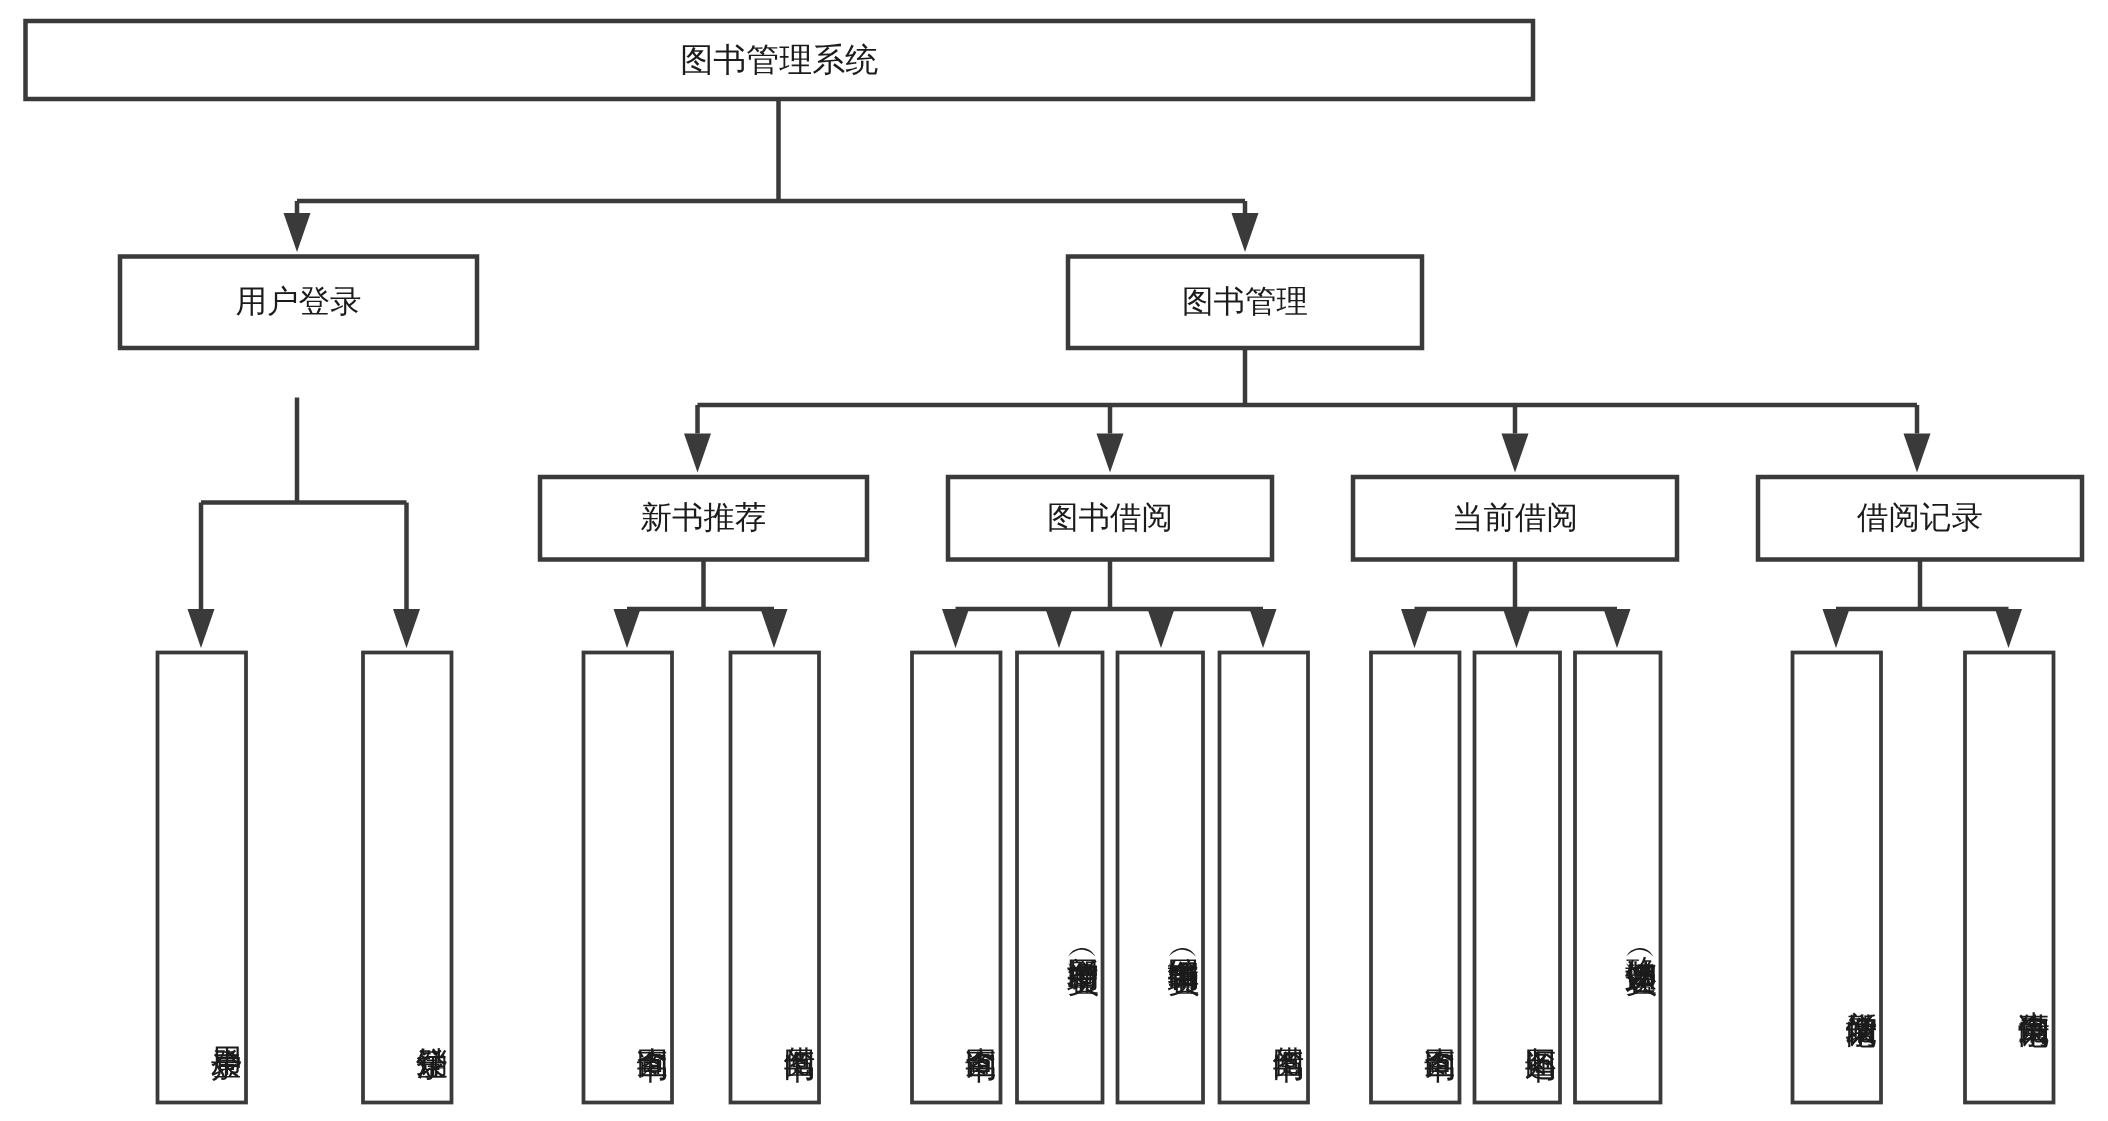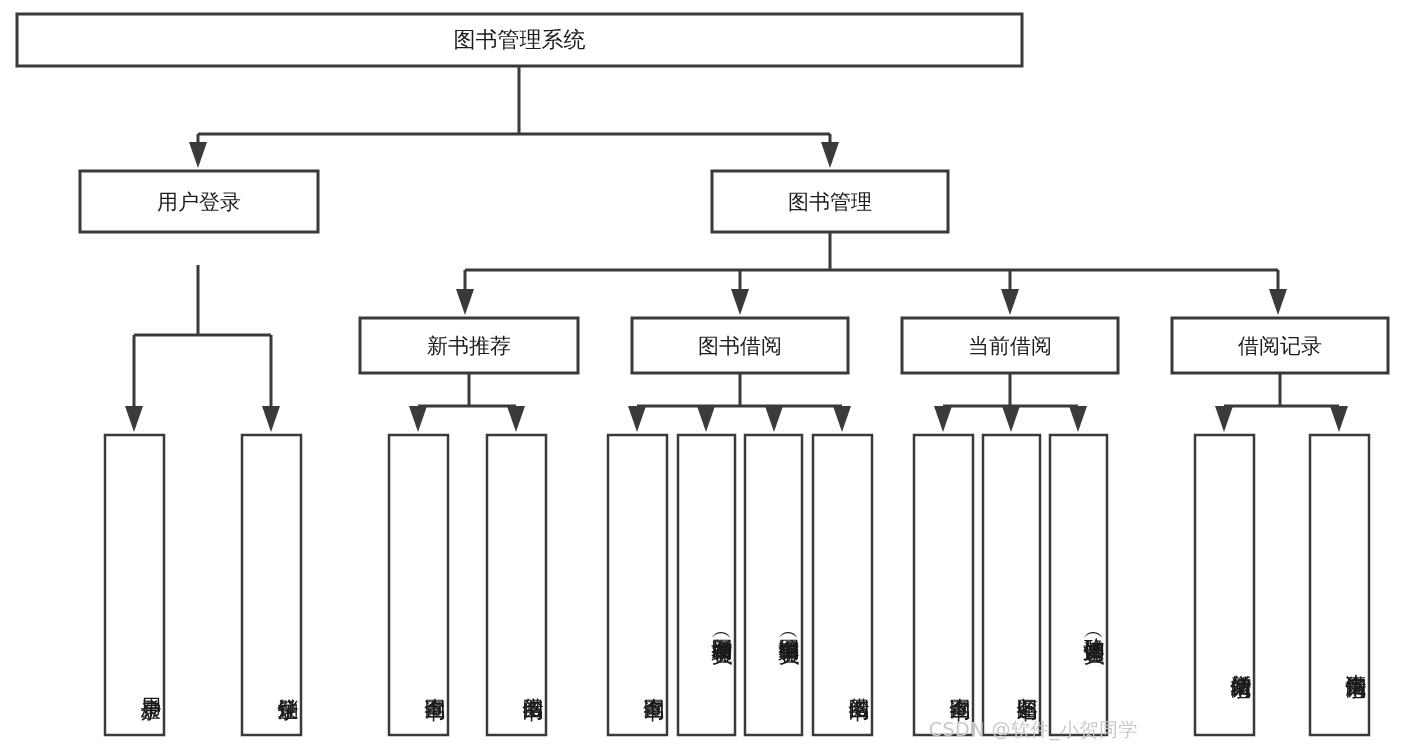--- a/index.html
+++ b/index.html
@@ -280,15 +280,14 @@
         <span>确认归还（管理员）</span>
       </div>
       <div class="leaf-label-v" style="left: 1197px; top: 441px; width: 55px; height: 288px; display: flex; align-items: flex-start; justify-content: center; padding-top: 75px;">
         <span>新增借阅记录</span>
       </div>
       <div class="leaf-label-v" style="left: 1312px; top: 441px; width: 55px; height: 288px; display: flex; align-items: flex-start; justify-content: center; padding-top: 75px;">
         <span>查询借阅记录</span>
       </div>
     </div>
 
-  <div class="watermark">CSDN @软件_小贺同学</div>
 
 </div>
 
 </body></html>

